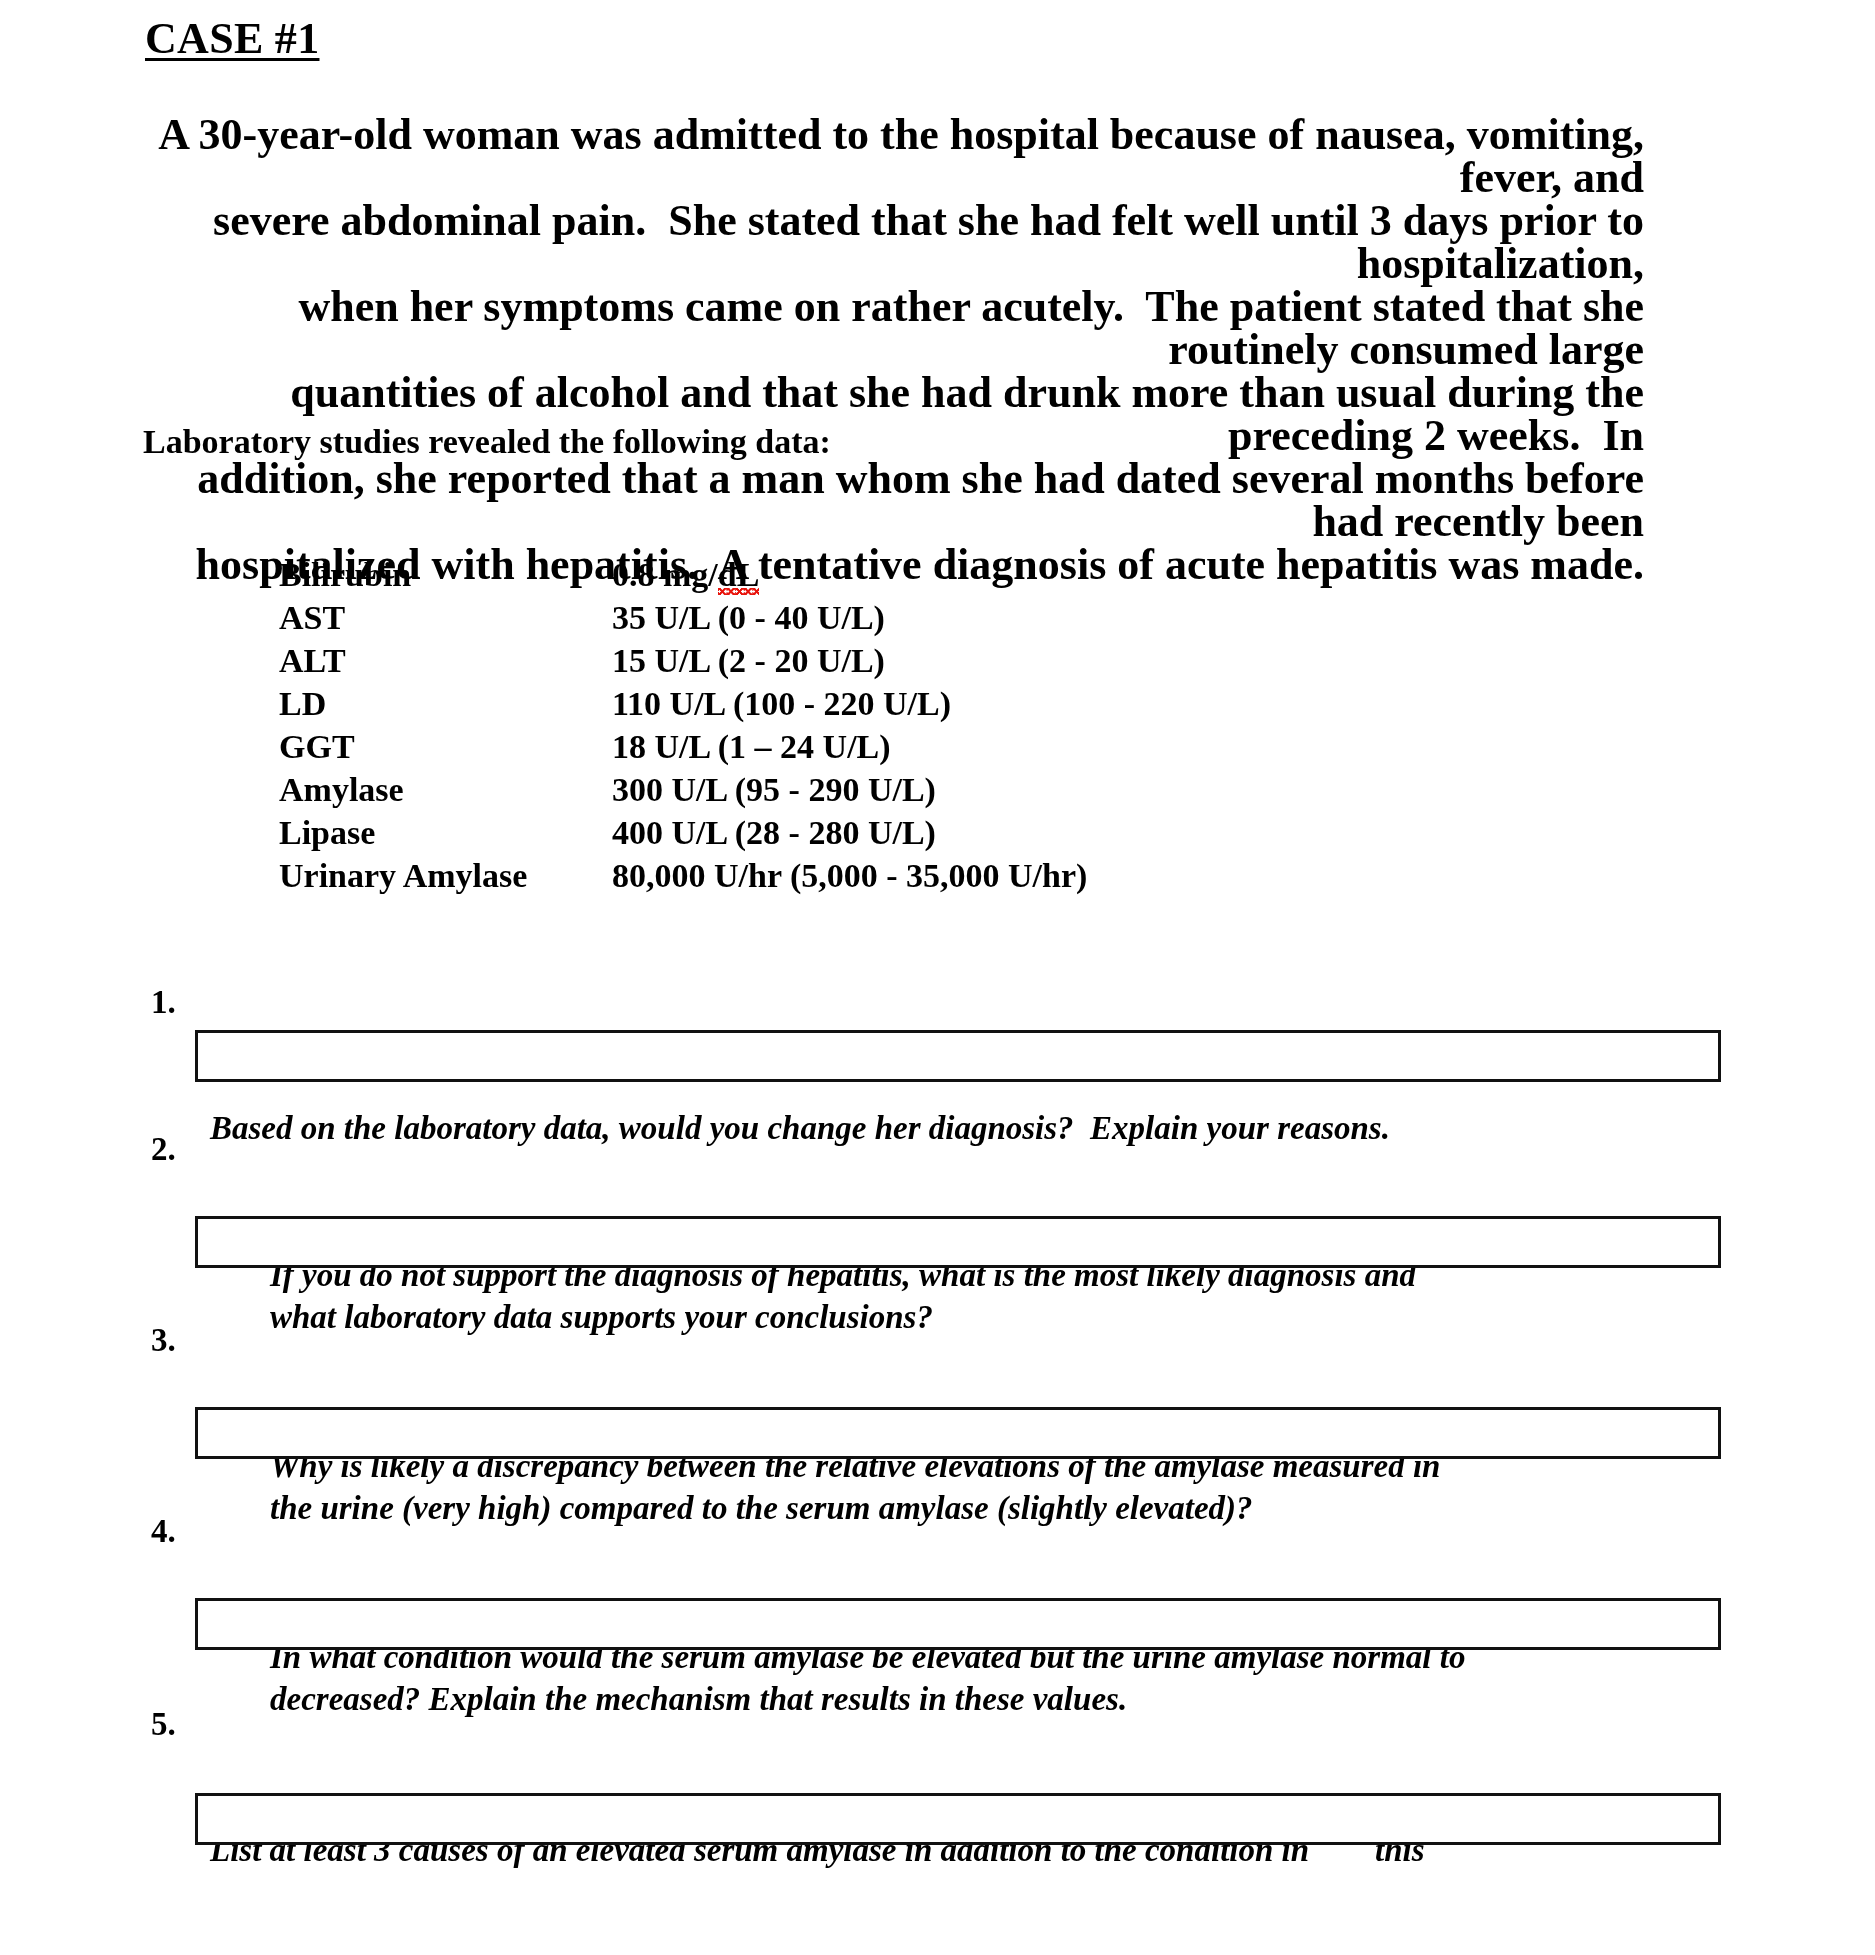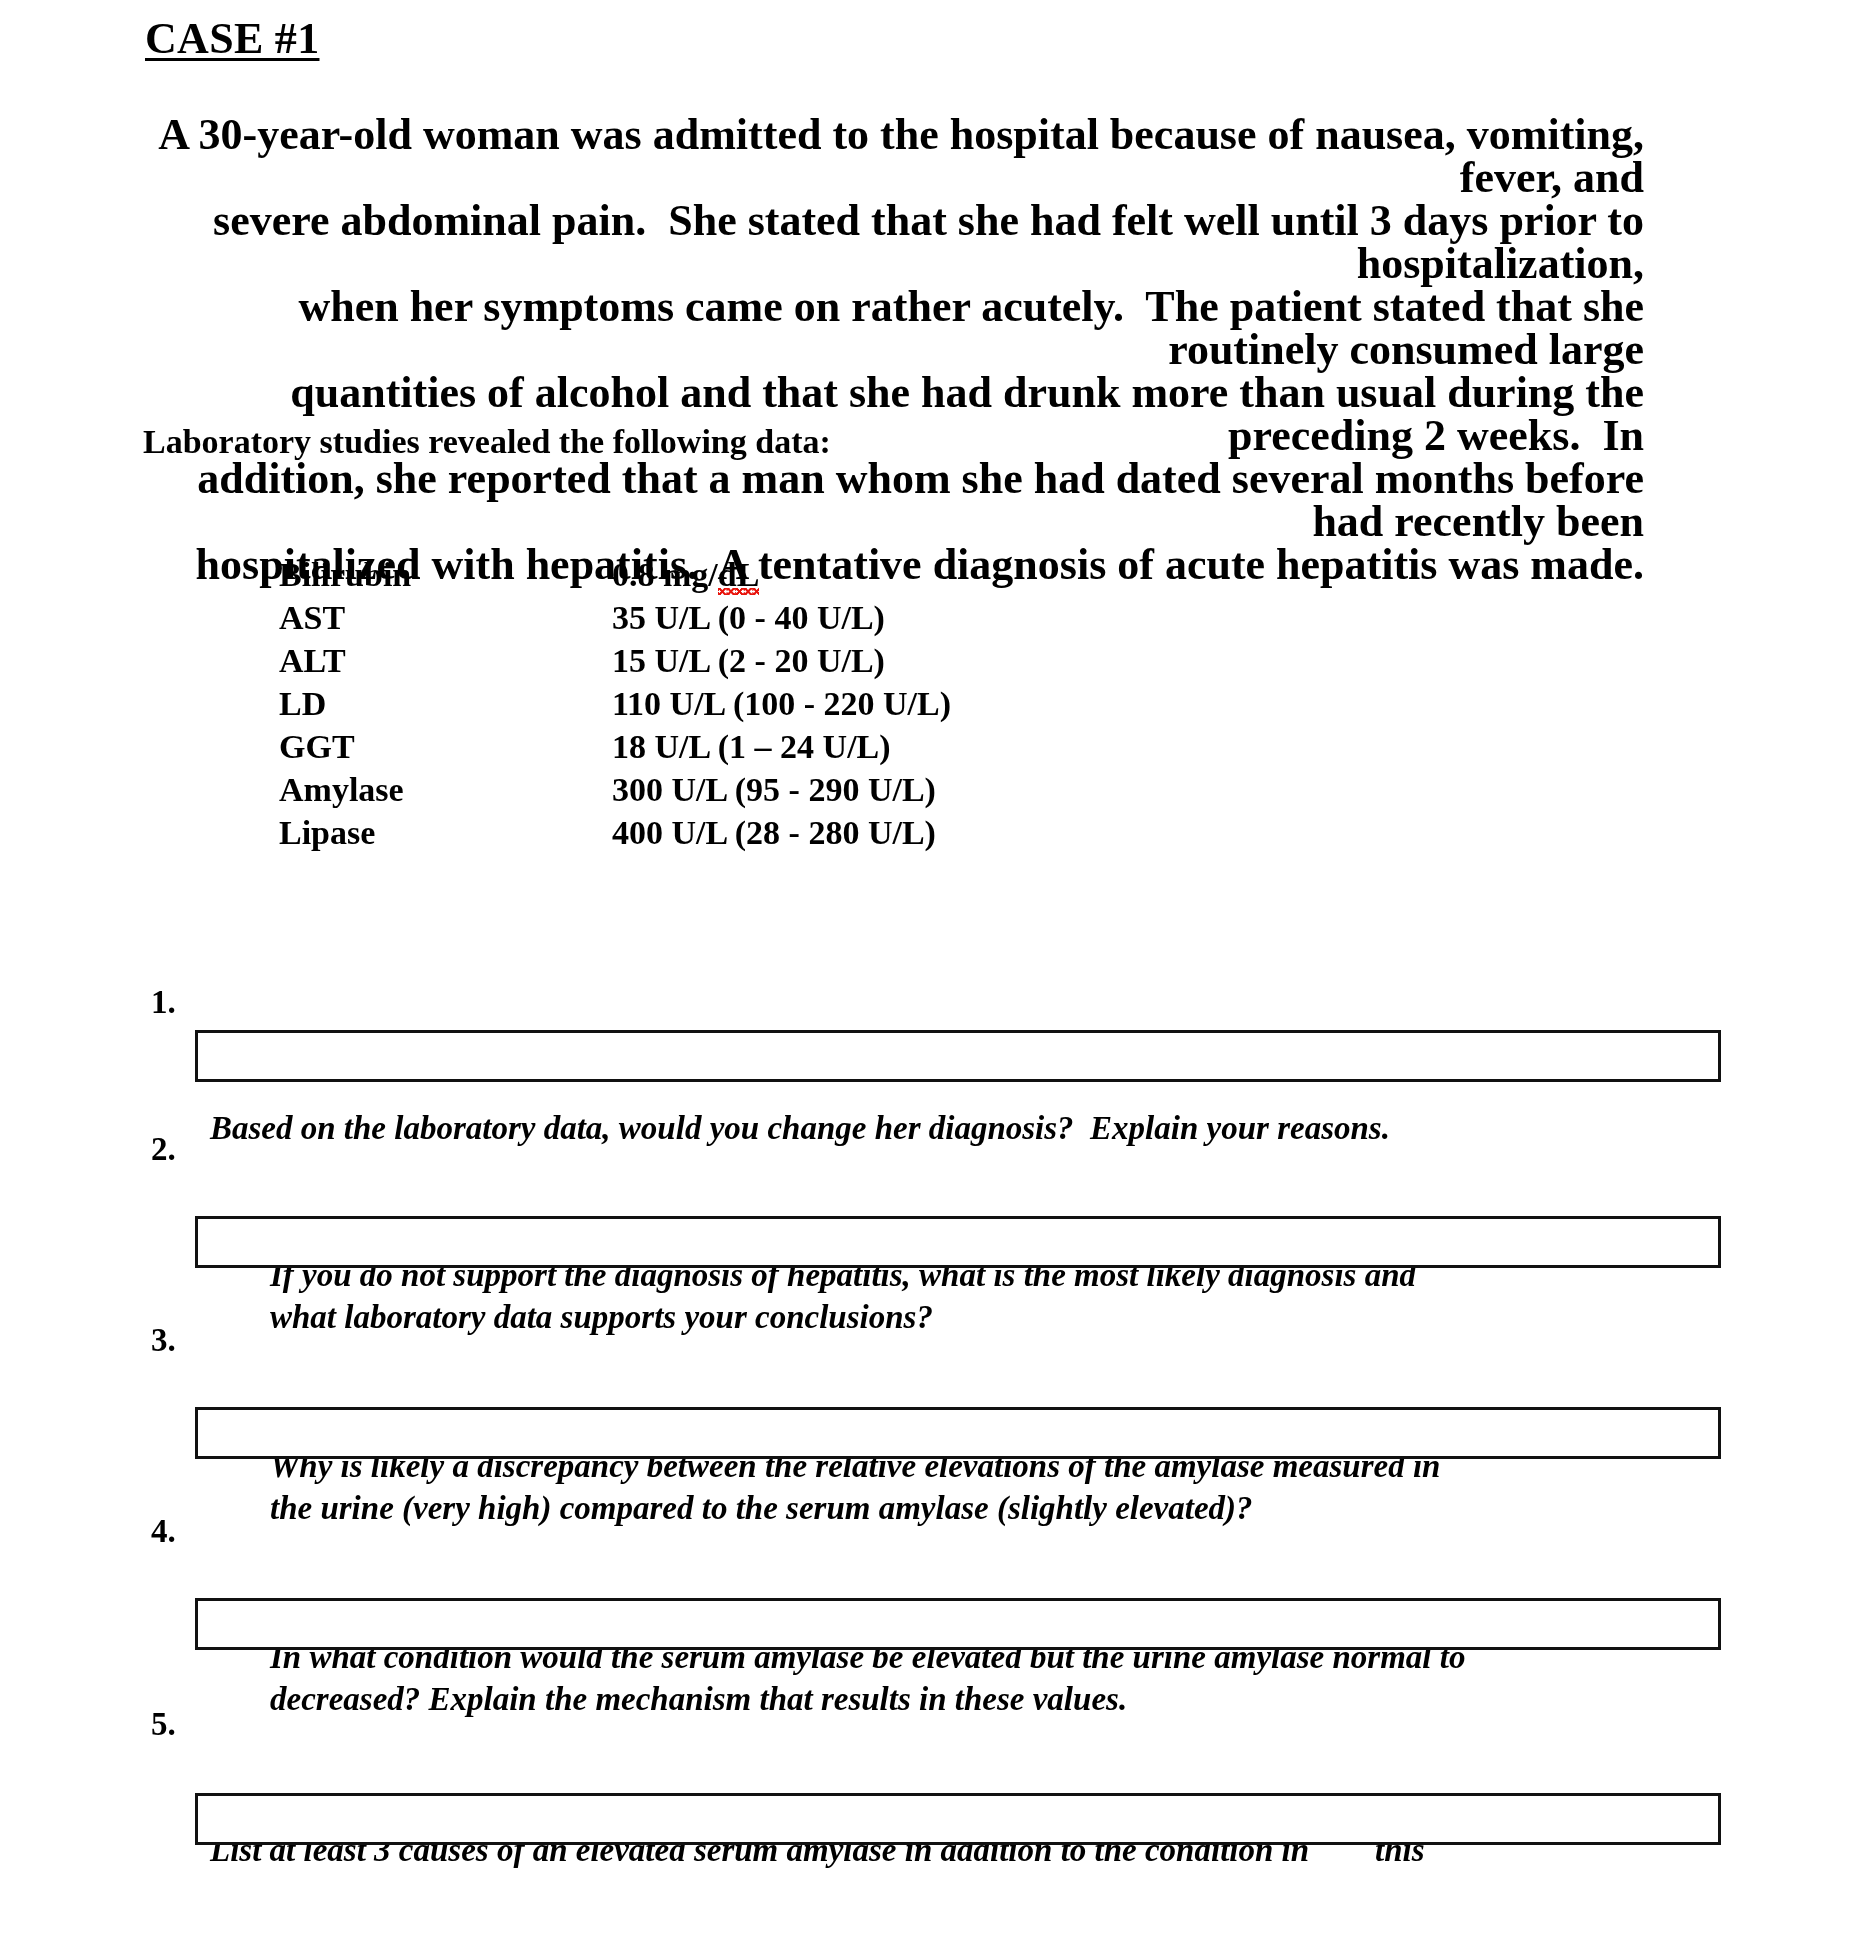--- a/index.html
+++ b/index.html
@@ -183,20 +183,23 @@
     </div>
 
     <div class="row">
       <span class="name">Amylase</span><span class="val">300 U/L (95 - 290 U/L)</span>
     </div>
 
     <div class="row">
       <span class="name">Lipase</span><span class="val">400 U/L (28 - 280 U/L)</span>
     </div>
 
+    <div class="row">
+      <span class="name">Urinary Amylase</span><span class="val">80,000 U/hr (5,000 - 35,000 U/hr)</span>
+    </div>
 
   </div>
 
   <div class="q q-tight" style="top:981px;">
     <span class="num">1.</span>
     <span class="txt">Based on the laboratory data, would you change her diagnosis?  Explain your reasons.</span>
   </div>
   <div class="answerbox" style="top:1030px;"></div>
 
   <div class="q q-wide" style="top:1128px;">

